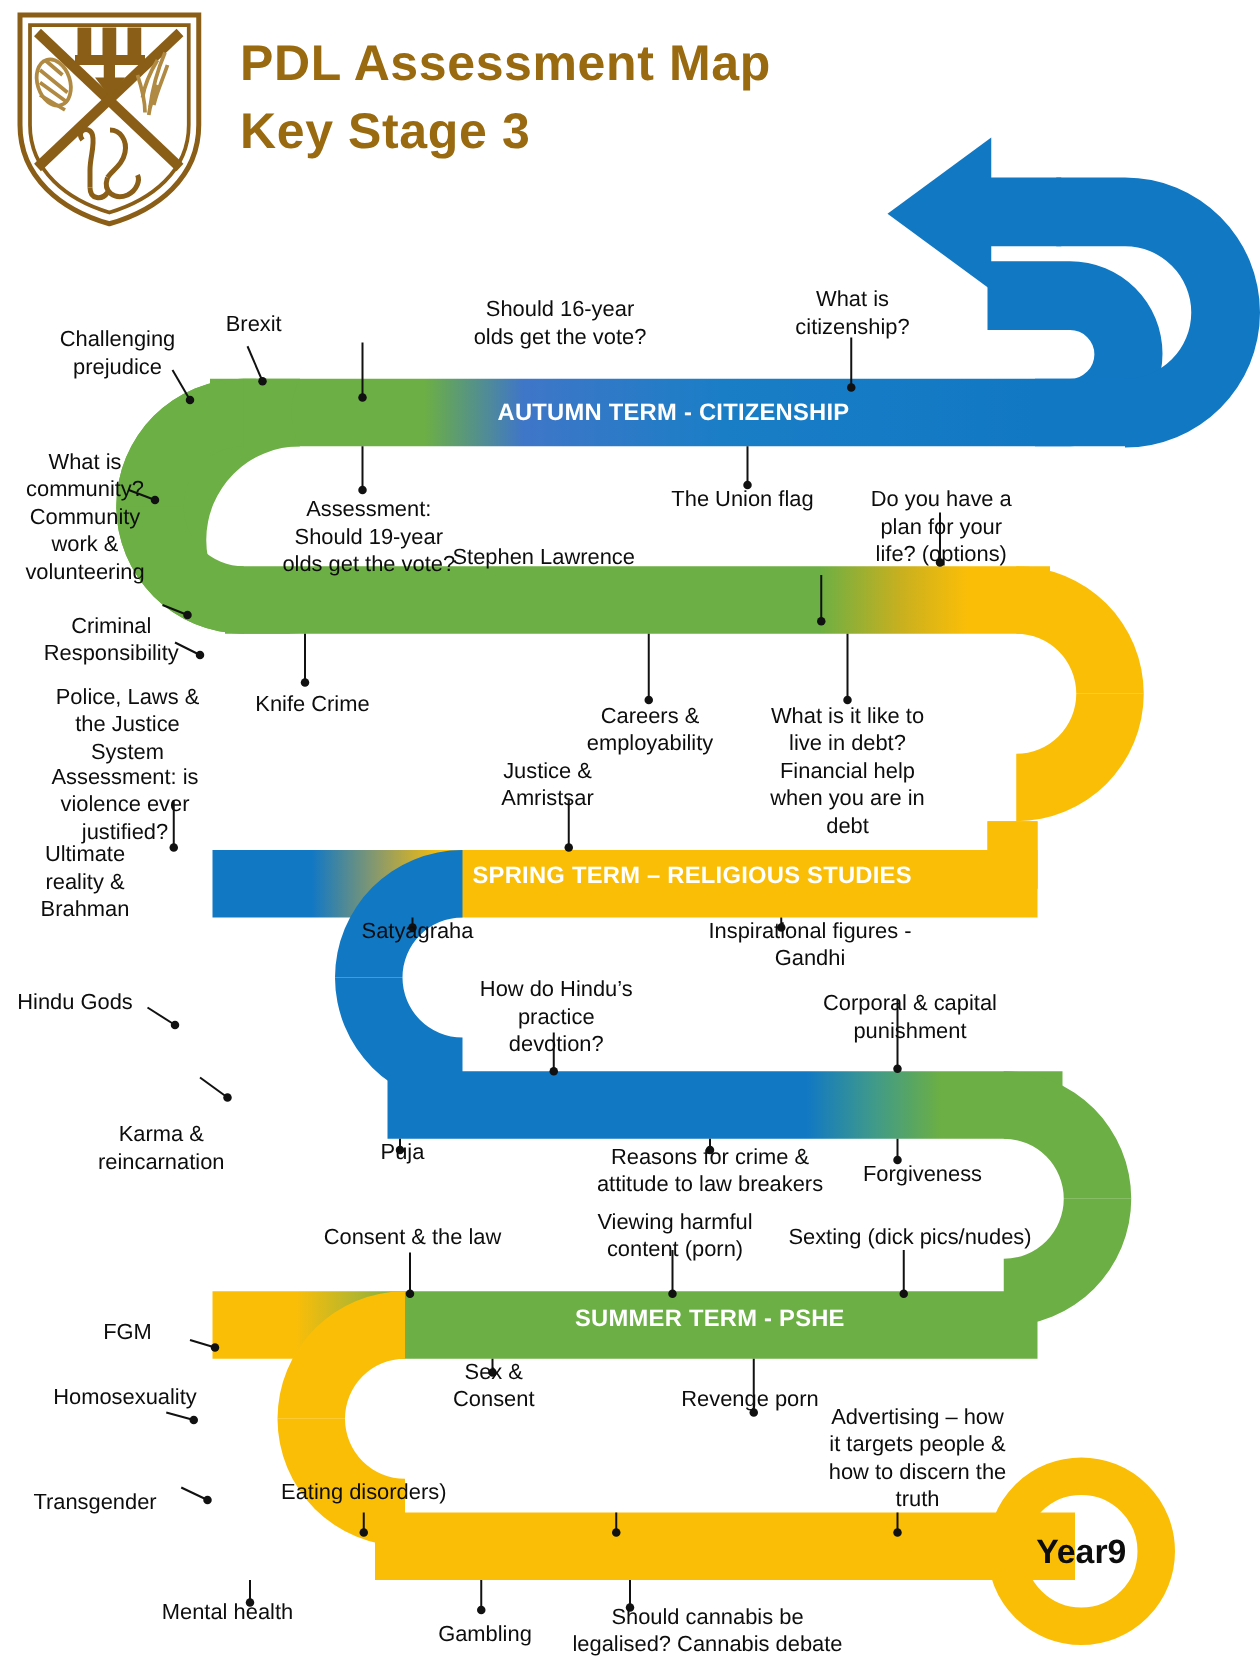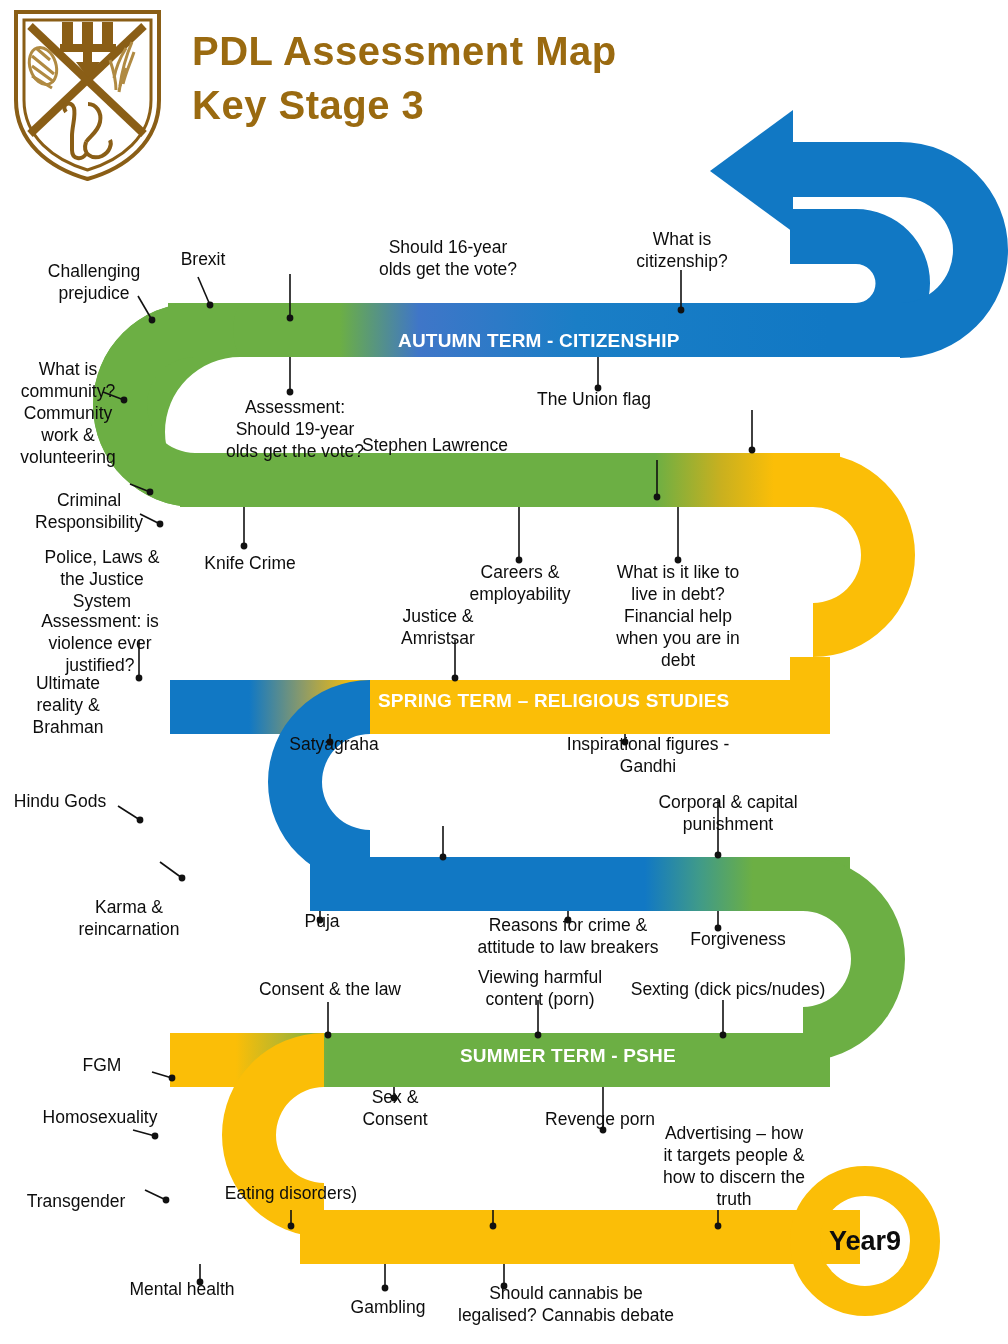--- a/index.html
+++ b/index.html
@@ -299,21 +299,21 @@
       <path d="M78 96 C86 96 92 104 90 114 C88 124 80 128 76 134"></path>
       <path d="M76 134 C72 146 82 152 92 148 C100 144 102 136 100 132"></path>
     </g>
   </svg>
 
   <div class="title-block">
     <div class="title-line">PDL Assessment Map</div>
     <div class="title-line">Key Stage 3</div>
   </div>
 
-  <div class="term-label" style="left:398px; top:320px;margin-top:10px;">AUTUMN TERM - CITIZENSHIP</div>
+  <div class="term-label" style="left:398px; top:320px;">AUTUMN TERM - CITIZENSHIP</div>
   <div class="term-label" style="left:378px; top:690px;">SPRING TERM – RELIGIOUS STUDIES</div>
   <div class="term-label" style="left:460px; top:1045px;">SUMMER TERM - PSHE</div>
 
   <div class="topic" style="left:34px;  top:260px; width:120px;">Challenging
 prejudice</div>
   <div class="topic" style="left:148px; top:248px; width:110px;">Brexit</div>
   <div class="topic" style="left:360px; top:236px; width:176px;">Should 16-year
 olds get the vote?</div>
   <div class="topic" style="left:612px; top:228px; width:140px;">What is
 citizenship?</div>
@@ -321,20 +321,23 @@
   <div class="topic" style="left:10px;  top:358px; width:116px;">What is
 community?
 Community
 work &amp;
 volunteering</div>
   <div class="topic" style="left:206px; top:396px; width:178px;">Assessment:
 Should 19-year
 olds get the vote?</div>
   <div class="topic" style="left:352px; top:434px; width:166px;">Stephen Lawrence</div>
   <div class="topic" style="left:518px; top:388px; width:152px;">The Union flag</div>
+  <div class="topic" style="left:688px; top:388px; width:130px;">Do you have a
+plan for your
+life? (options)</div>
 
   <div class="topic" style="left:28px;  top:489px; width:122px;">Criminal
 Responsibility</div>
   <div class="topic" style="left:34px;  top:546px; width:136px;">Police, Laws &amp;
 the Justice
 System</div>
   <div class="topic" style="left:26px;  top:610px; width:148px;">Assessment: is
 violence ever
 justified?</div>
   <div class="topic" style="left:190px; top:552px; width:120px;">Knife Crime</div>
@@ -348,20 +351,23 @@
 when you are in
 debt</div>
 
   <div class="topic" style="left:16px;  top:672px; width:104px;">Ultimate
 reality &amp;
 Brahman</div>
   <div class="topic" style="left:268px; top:733px; width:132px;">Satyagraha</div>
   <div class="topic" style="left:556px; top:733px; width:184px;">Inspirational figures -
 Gandhi</div>
   <div class="topic" style="left:4px;   top:790px; width:112px;">Hindu Gods</div>
+  <div class="topic" style="left:362px; top:780px; width:166px;">How do Hindu’s
+practice
+devotion?</div>
   <div class="topic" style="left:642px; top:791px; width:172px;">Corporal &amp; capital
 punishment</div>
 
   <div class="topic" style="left:62px;  top:896px; width:134px;">Karma &amp;
 reincarnation</div>
   <div class="topic" style="left:272px; top:910px; width:100px;">Puja</div>
   <div class="topic" style="left:452px; top:914px; width:232px;">Reasons for crime &amp;
 attitude to law breakers</div>
   <div class="topic" style="left:668px; top:928px; width:140px;">Forgiveness</div>
 

